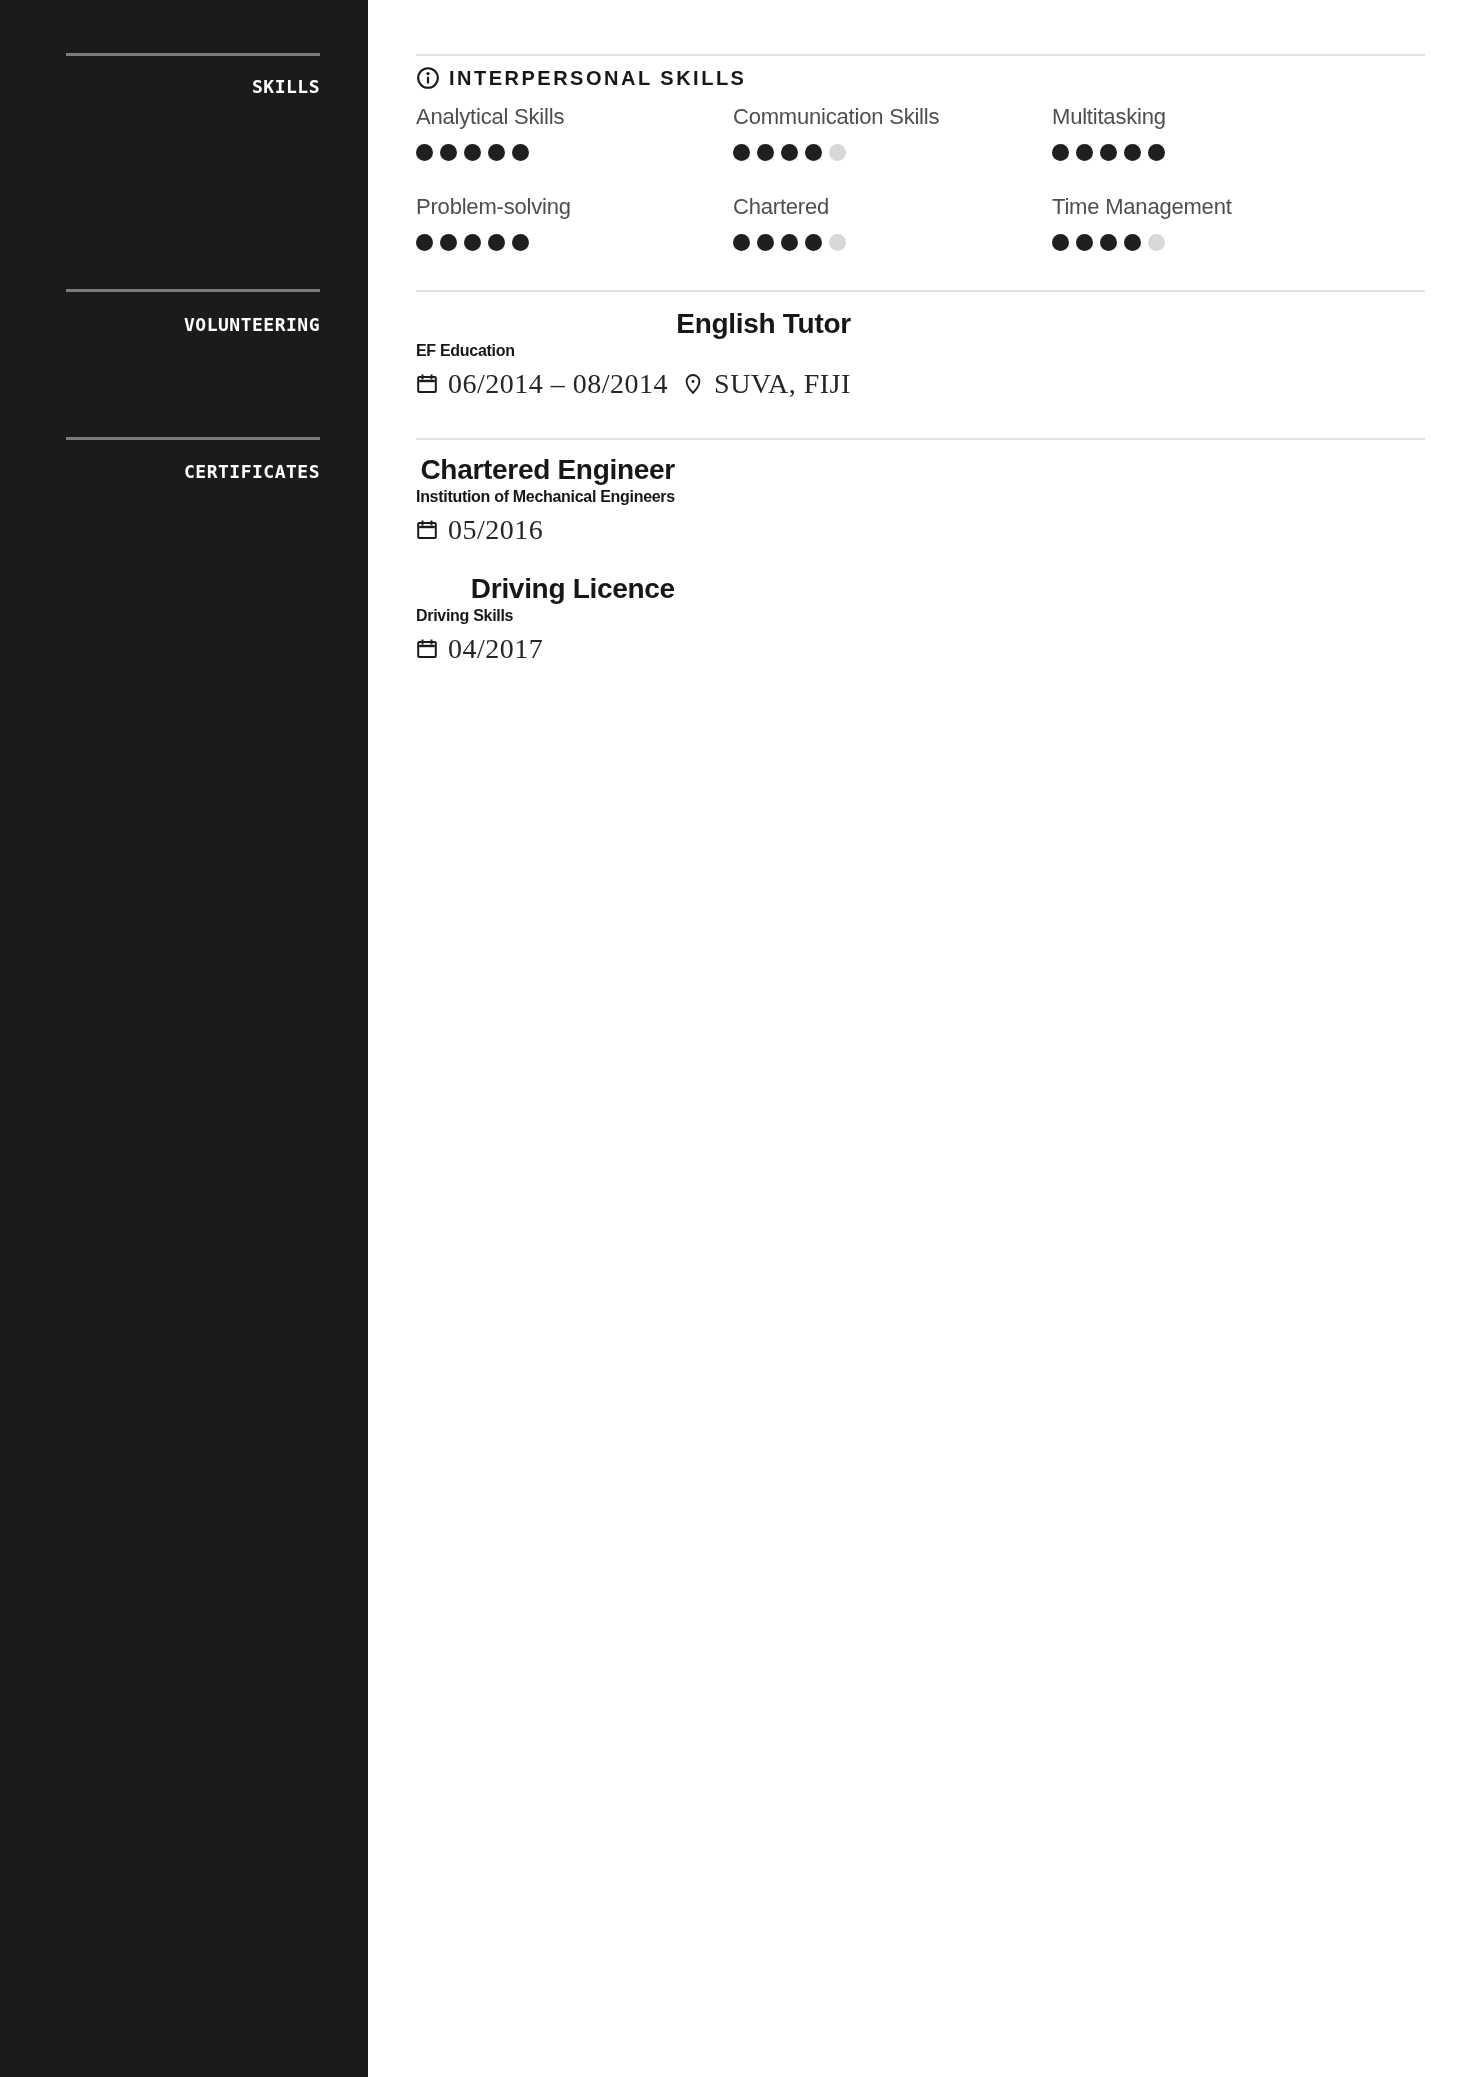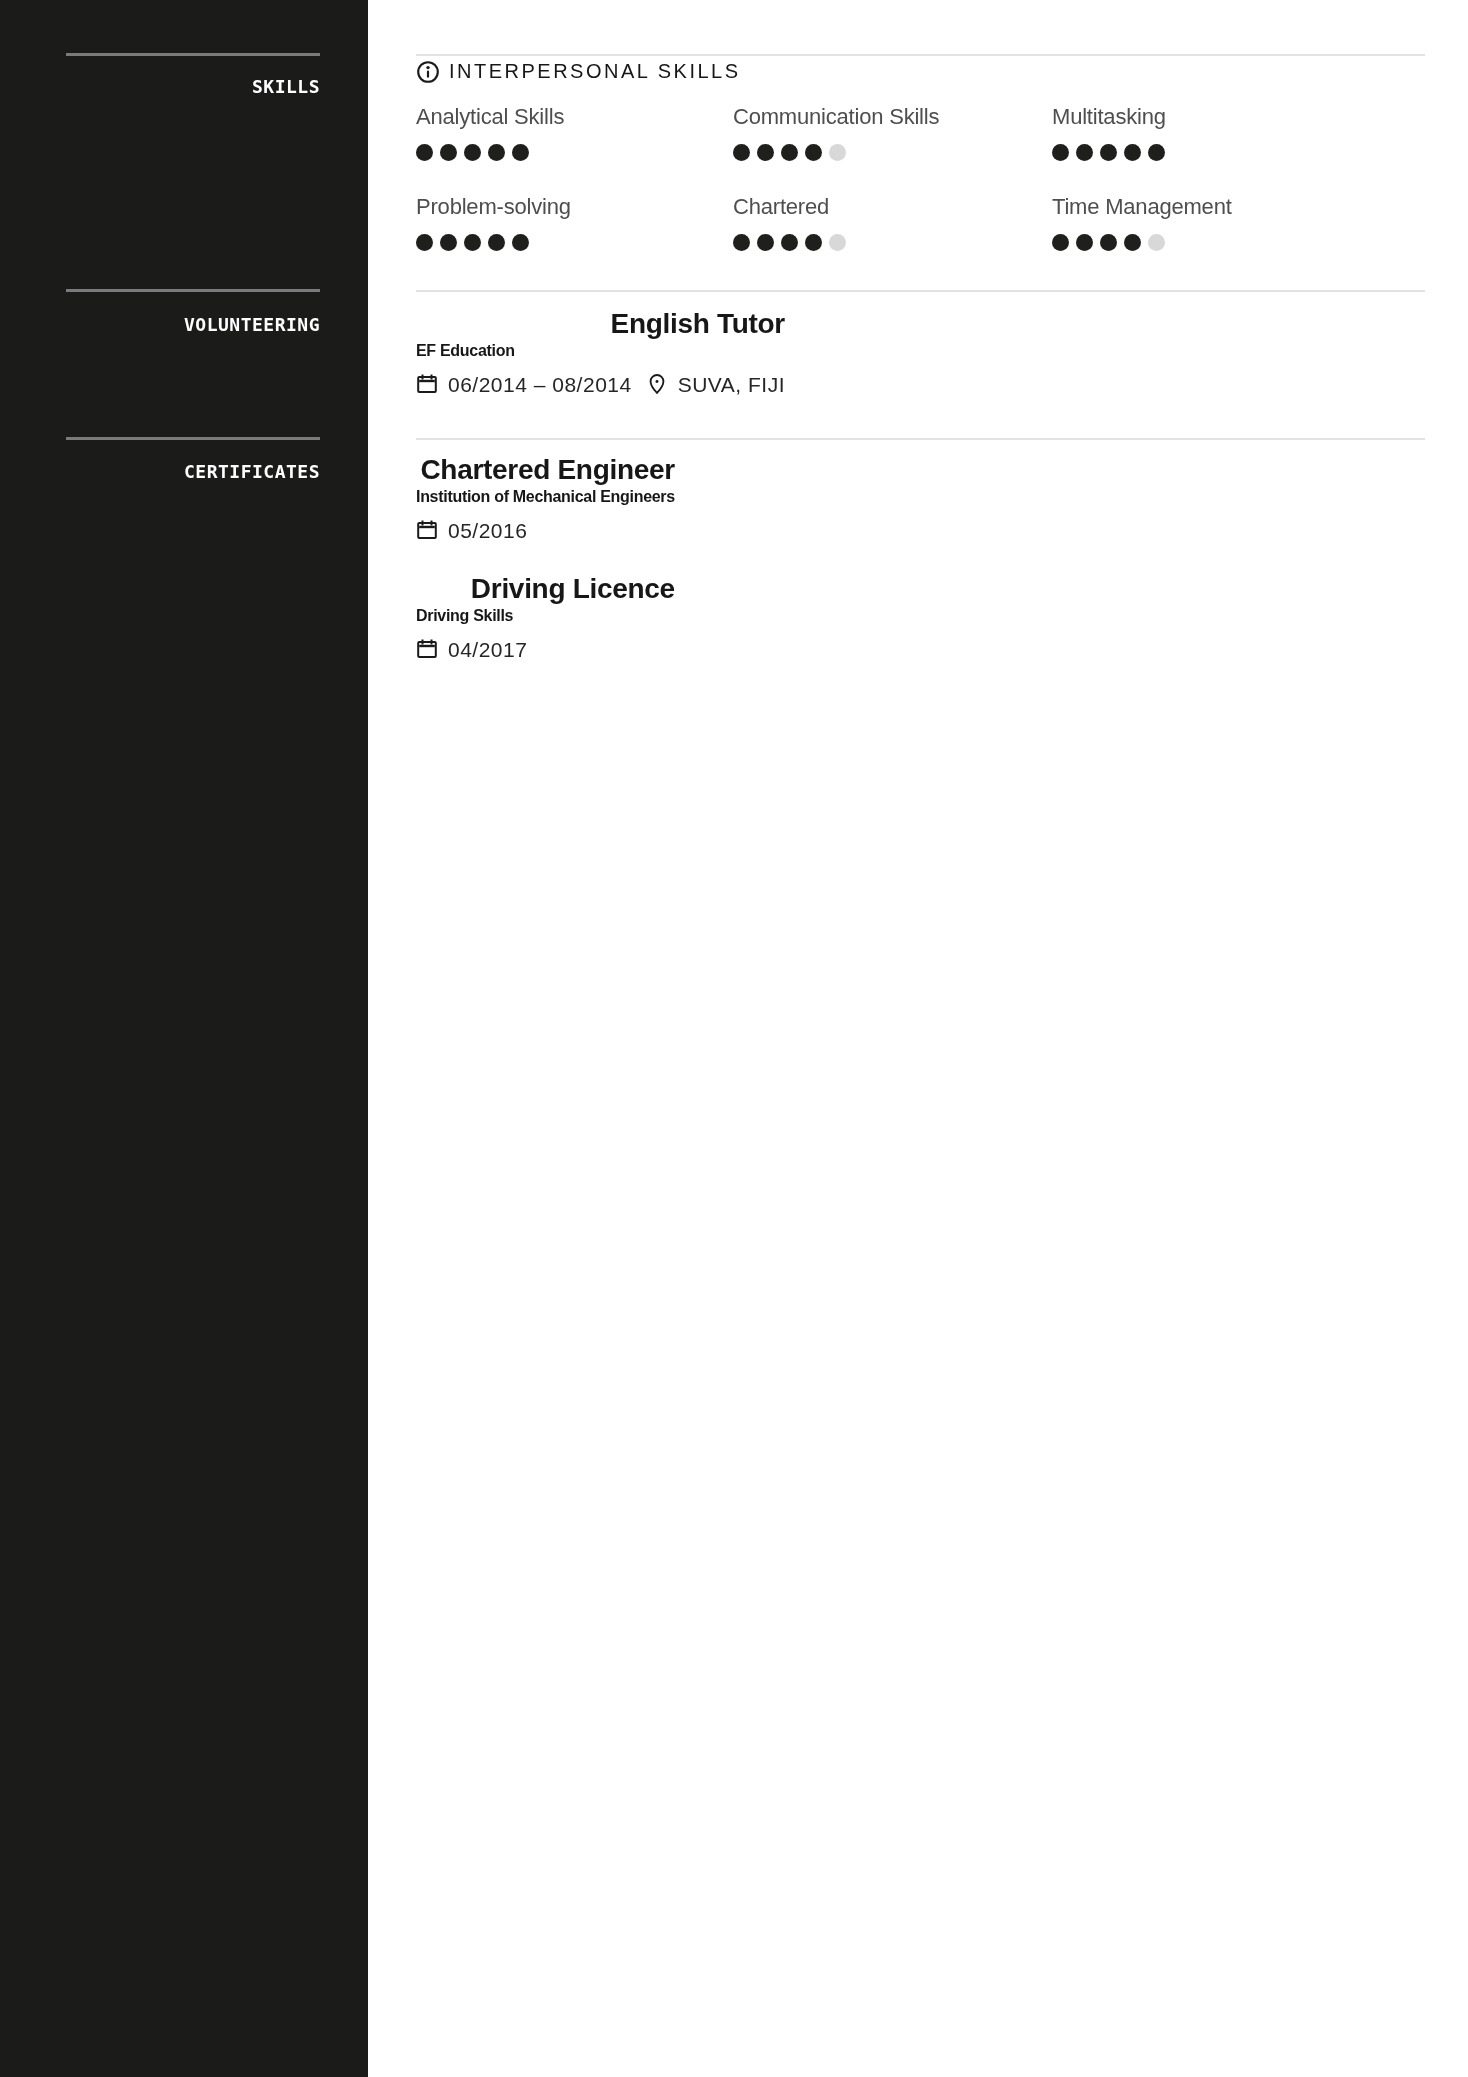--- a/index.html
+++ b/index.html
@@ -11,42 +11,42 @@
   .sidebar{position:absolute;left:0;top:0;width:368px;height:2077px;background:#1b1b1a;}
   .side-rule{position:absolute;left:66px;width:254px;height:3px;background:#7b7b7b;}
   .side-label{
     position:absolute;left:0;width:320px;text-align:right;color:#ffffff;
     font-family:"DejaVu Sans Mono",monospace;font-weight:bold;font-size:18px;
     line-height:30px;letter-spacing:0.5px;
   }
   
   .main-rule{position:absolute;left:416px;width:1009px;height:2px;background:#e2e2e2;}
   .skills-heading{
-    position:absolute;left:416px;top:60px;display:flex;gap:9px;
-    color:#171717;font-weight:normal;font-size:20px;letter-spacing:2.5px;
+    position:absolute;left:416px;top:66px;display:flex;align-items:center;gap:9px;
+    color:#171717;font-weight:bold;font-size:20px;letter-spacing:2.5px;
   }
   .skills-heading svg{display:block;}
   .skills-grid{
     position:absolute;left:416px;top:103px;width:1009px;
     display:grid;grid-template-columns:317px 319px 1fr;grid-row-gap:32px;
   }
   .skill-name{
     font-size:22px;line-height:28px;color:#4e4e4e;letter-spacing:-0.2px;
   }
   .dots{display:flex;gap:7px;margin-top:13px;height:17px;align-items:center;}
   .dot{width:17px;height:17px;border-radius:50%;display:inline-block;}
   .dot.filled{background:#1f1f1e;}
   .dot.empty{background:#d8d8d8;}
   
   .entry{color:#171717;}
   .entry .title{font-weight:bold;font-size:28px;line-height:28px;letter-spacing:-0.3px;text-align:right;}
   .entry .subtitle{font-weight:bold;font-size:16px;line-height:26px;letter-spacing:-0.3px;}
   .meta-row{
-    display:flex;gap:10px;margin-top:9px;height:22px;
-    font-family:Liberation Sans, sans-serif;font-size:21px;color:#262626;letter-spacing:0.5px;
+    display:flex;align-items:center;gap:10px;margin-top:9px;height:22px;
+    font-family:Liberation Serif, serif;font-size:28px;color:#262626;letter-spacing:0.5px;
   }
   .meta-row svg{display:block;flex:0 0 auto;}
   .vol-block{position:absolute;left:416px;top:310px;}
   .cert-block{position:absolute;left:416px;top:456px;}
   .cert-block .entry + .entry{margin-top:34px;}
   .icon{color:#1a1a1a;}
 </style>
 </head>
 <body>
 

